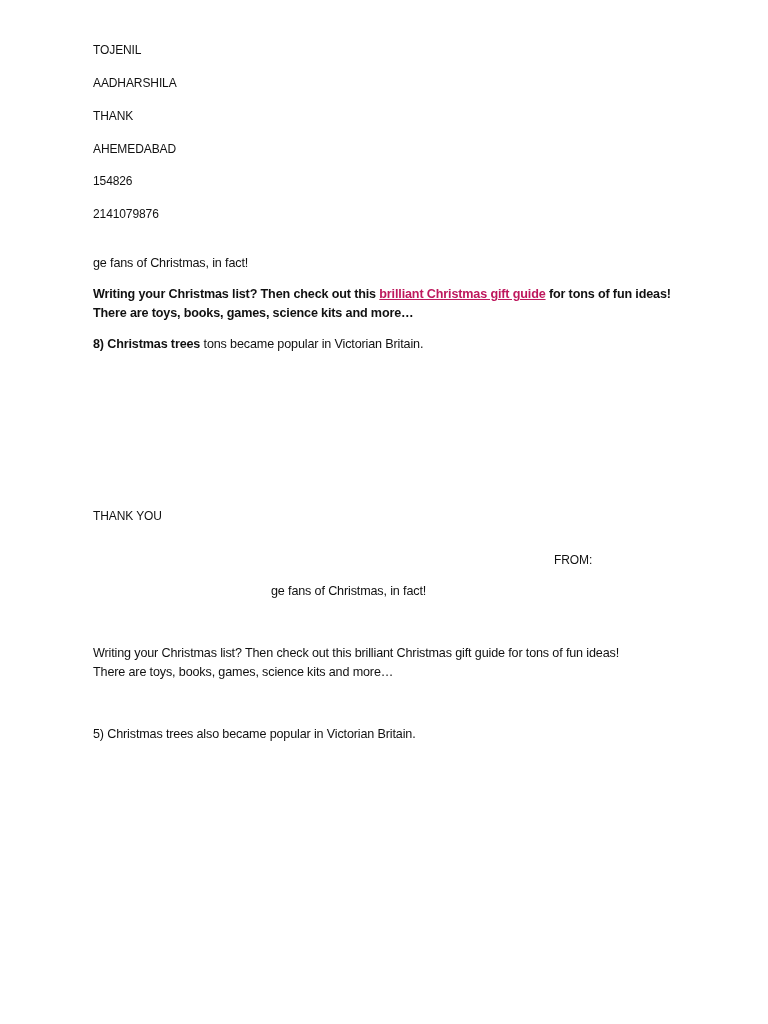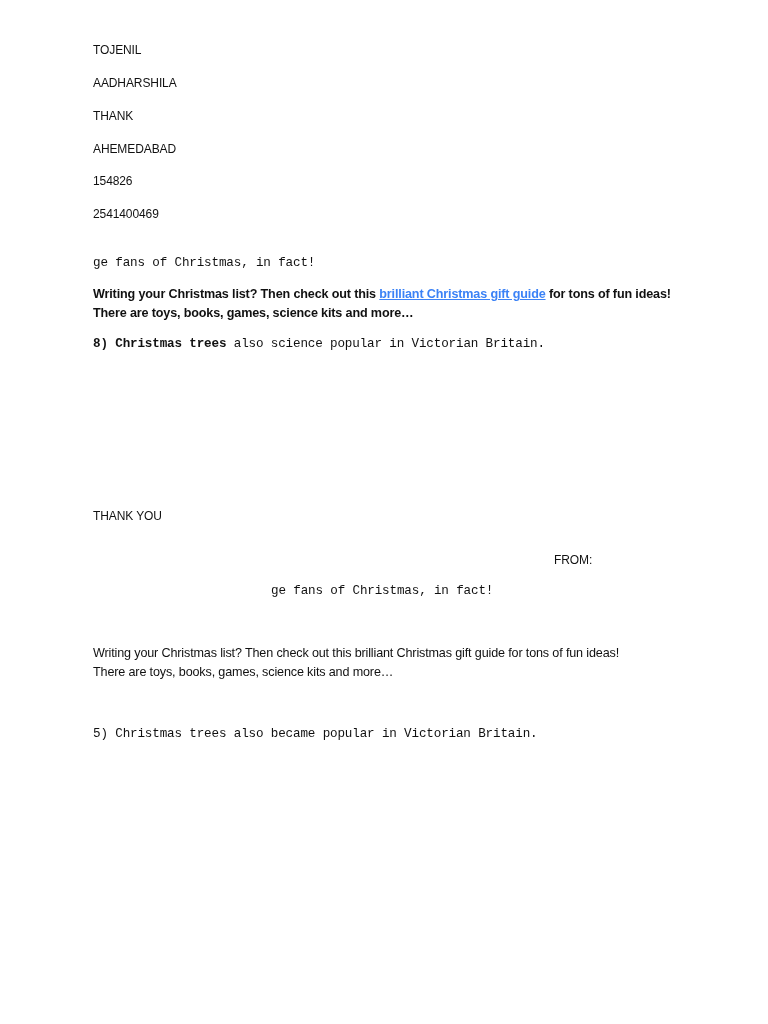--- a/index.html
+++ b/index.html
@@ -6,46 +6,46 @@
     body {
       width: 768px; height: 1024px; position: relative; overflow: hidden;
       font-family: "Liberation Sans", "DejaVu Sans", sans-serif;
       color: #111111;
     }
     .page { position: absolute; left: 0; top: 0; width: 768px; height: 1024px; }
     .line {
       position: absolute; left: 93px; font-size: 12px; line-height: 19px;
       white-space: nowrap; letter-spacing: -0.1px;
     }
-    .body-text { font-size: 12.6px; letter-spacing: -0.15px; font-family: Liberation Mono, monospace; }
+    .body-text { font-size: 12.6px; letter-spacing: -0.15px; }
     .bold { font-weight: bold; }
-    a.link { color: #3b82f6; text-decoration: underline; }
+    a.link { color: #be185d; text-decoration: underline; }
     .para2 { position: absolute; left: 93px; font-size: 12.6px; line-height: 19px; letter-spacing: -0.15px; }
   </style>
 </head>
 <body>
 
 <div class="page">
 
   <div class="line" style="top:41px;">TOJENIL</div>
   <div class="line" style="top:74px;">AADHARSHILA</div>
   <div class="line" style="top:107px;">THANK</div>
   <div class="line" style="top:140px;">AHEMEDABAD</div>
   <div class="line" style="top:172px;">154826</div>
-  <div class="line" style="top:205px;">2541400469</div>
+  <div class="line" style="top:205px;">2141079876</div>
 
   <div class="line body-text" style="top:254px;">ge fans of Christmas, in fact!</div>
 
   <div class="para2 bold" style="top:285px;">
     <span>Writing your Christmas list? Then check out this </span><a class="link" href="#">brilliant Christmas gift guide</a><span> for tons of fun ideas!</span><br>
     <span>There are toys, books, games, science kits and more…</span>
   </div>
 
   <div class="line body-text" style="top:335px;">
-    <span class="bold">8) Christmas trees</span><span> also science popular in Victorian Britain.</span>
+    <span class="bold">8) Christmas trees</span><span> tons became popular in Victorian Britain.</span>
   </div>
 
   <div class="line" style="top:507px;">THANK  YOU</div>
 
   <div class="line" style="top:551px; left:554px;">FROM:</div>
 
   <div class="line body-text" style="top:582px; left:271px;">ge fans of Christmas, in fact!</div>
 
   <div class="para2" style="top:644px;">
     <span>Writing your Christmas list? Then check out this brilliant Christmas gift guide for tons of fun ideas!</span><br>

